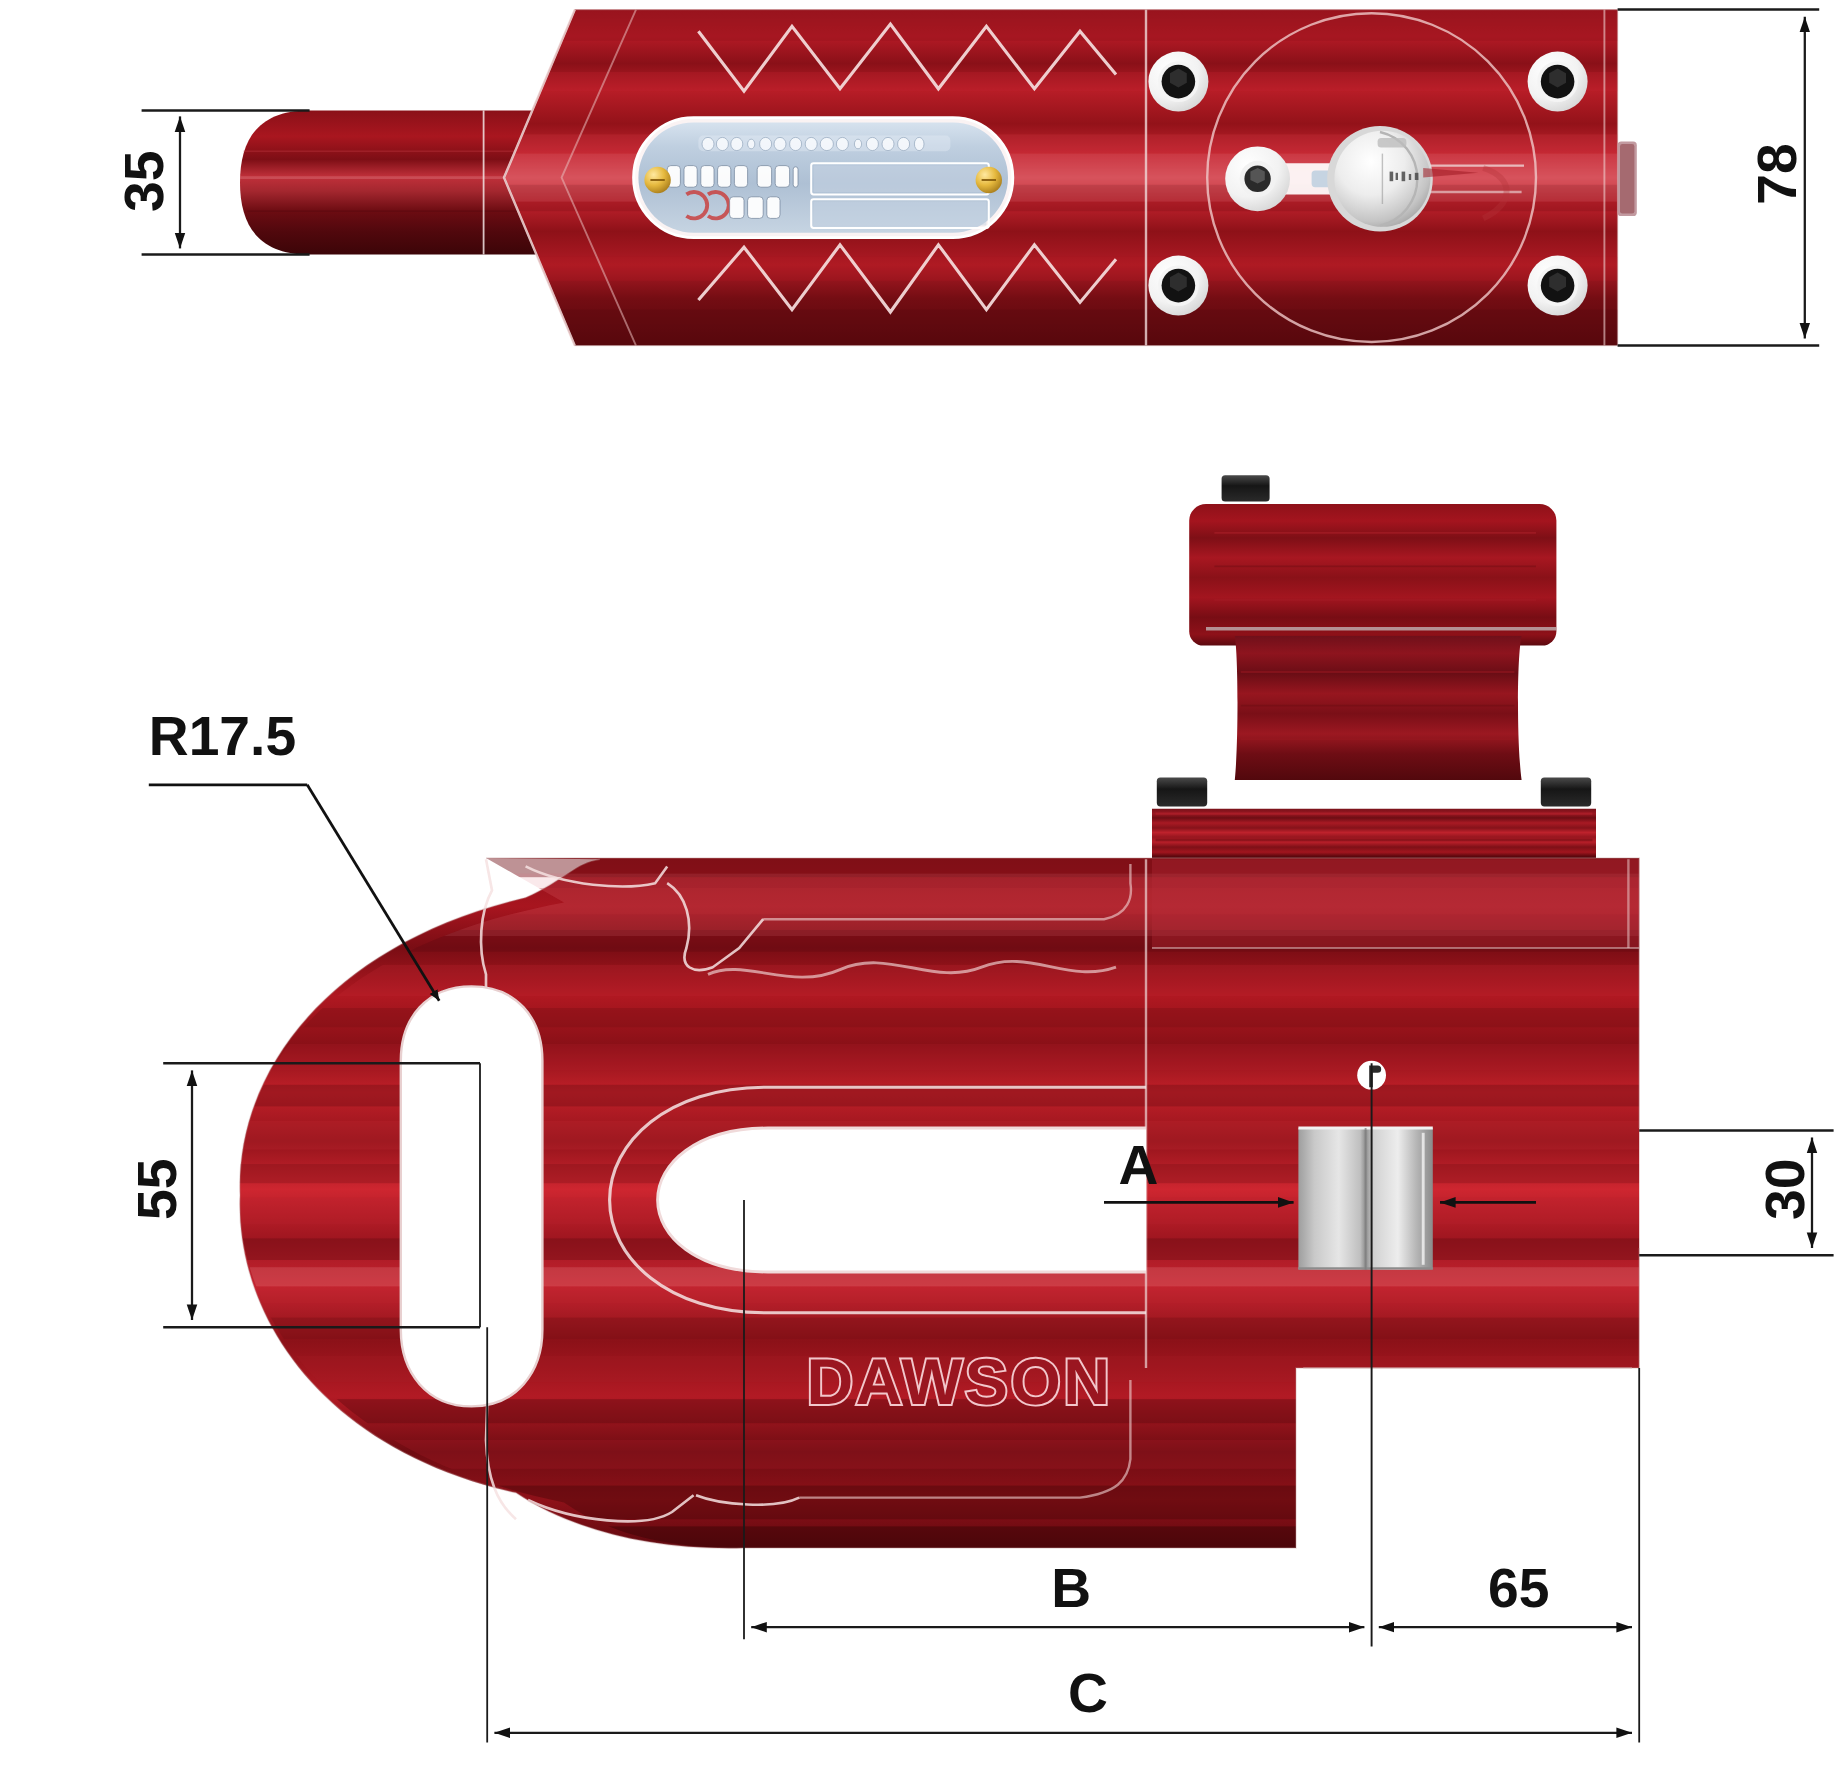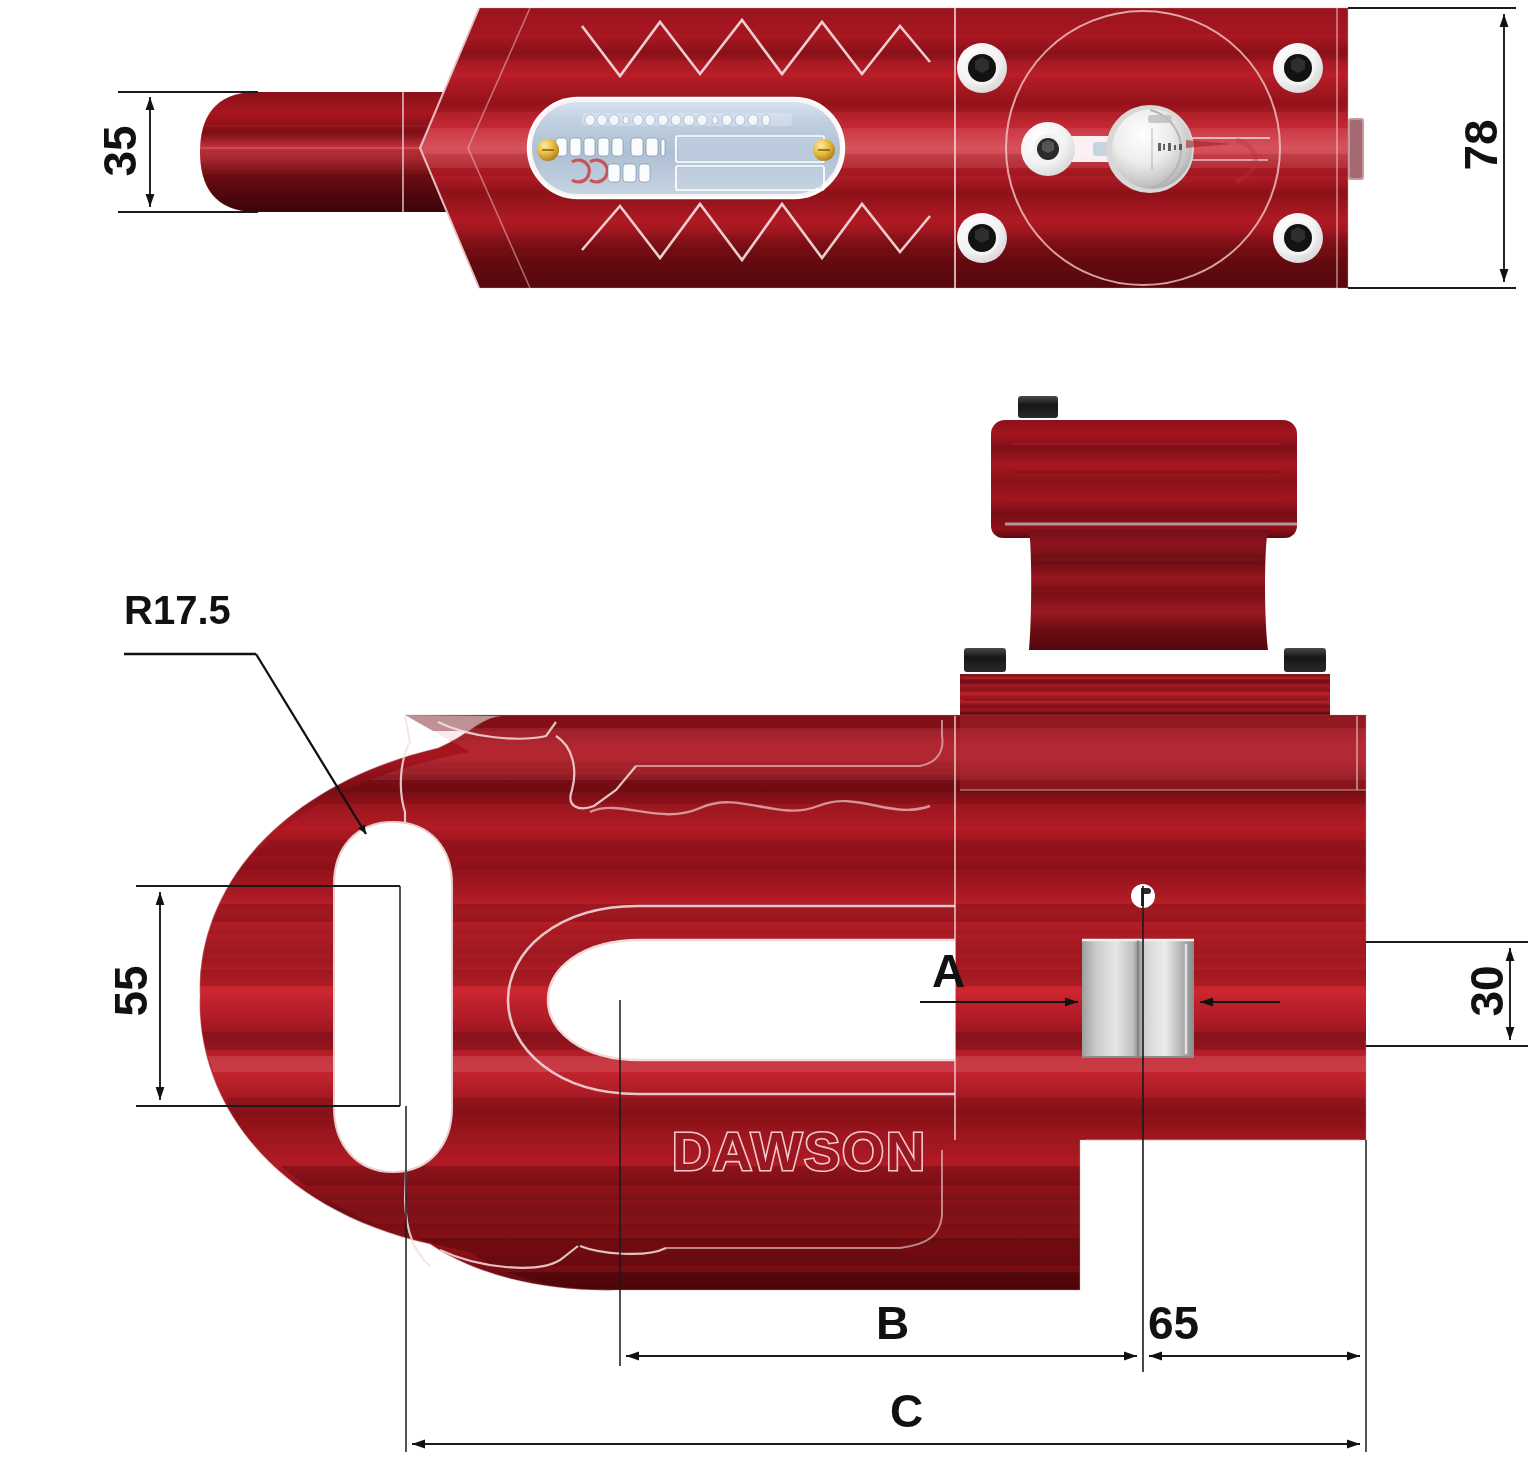--- a/index.html
+++ b/index.html
@@ -526,27 +526,27 @@
     <path d="M406,1106 L406,1452" stroke-width="1.5"></path>
     <path d="M412,1444 L1360,1444" stroke-width="1.9" marker-start="url(#aStart)" marker-end="url(#aEnd)"></path>
   </g>
 
 </svg>
 
 <div class="dimtext rot90" style="left:92px;top:128px;width:56px;text-align:center;font-size:46px;">35</div>
 
 <div class="dimtext rot90" style="left:1452px;top:122px;width:58px;text-align:center;font-size:46px;">78</div>
 
-<div class="dimtext" style="left:124px;top:590px;font-size:40px;">R17.5</div>
+<div class="dimtext" style="left:124px;top:590px;font-size:46px;">R17.5</div>
 
 <div class="dimtext rot90" style="left:102px;top:968px;width:58px;text-align:center;font-size:46px;">55</div>
 
 <div class="dimtext" style="left:932px;top:948px;font-size:46px;">A</div>
 
 <div class="dimtext rot90" style="left:1458px;top:968px;width:58px;text-align:center;font-size:46px;">30</div>
 
 <div class="dimtext" style="left:876px;top:1300px;font-size:46px;">B</div>
 
-<div class="dimtext" style="left:1148px;top:1300px;font-size:46px;">65</div>
+<div class="dimtext" style="left:1240px;top:1300px;font-size:46px;">65</div>
 
 <div class="dimtext" style="left:890px;top:1388px;font-size:46px;">C</div>
 
 </div>
 
 </body></html>

